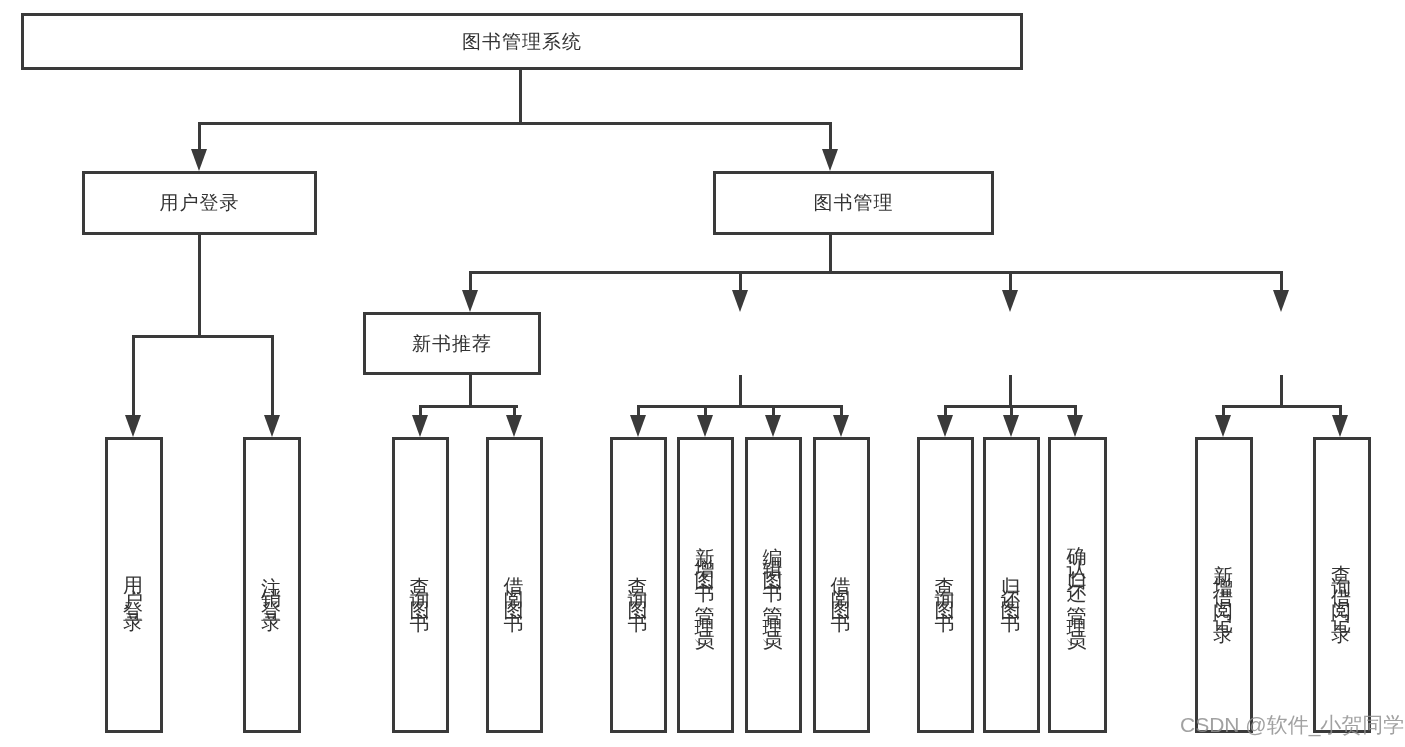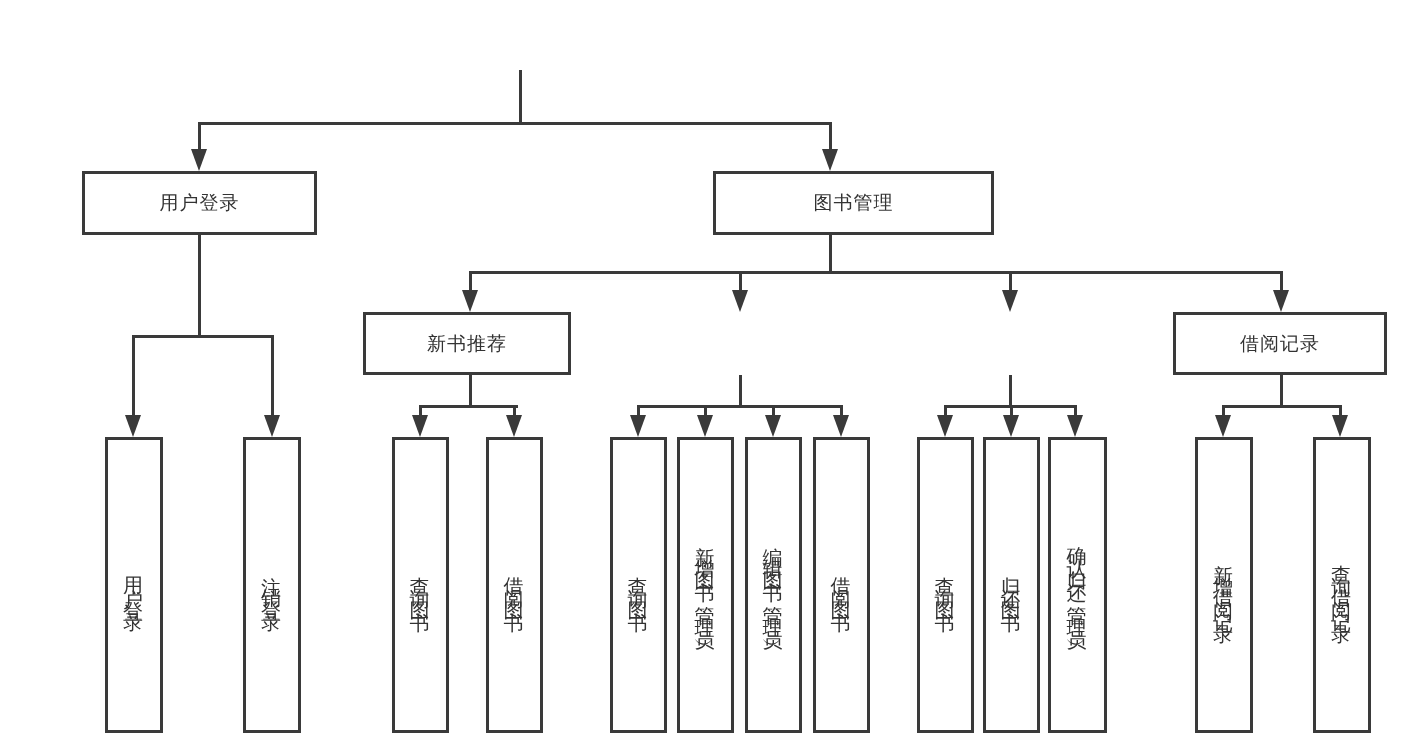--- a/index.html
+++ b/index.html
@@ -46,20 +46,21 @@
     color: rgba(145,145,145,0.85);
     z-index: 10;
     white-space: nowrap;
   }
 </style>
 </head>
 <body>
 
 <div id="stage">
 
+  <div class="box hbox" style="left:21px; top:13px; width:1002px; height:57px;">图书管理系统</div>
 
   <div class="vl" style="left:519px; top:70px; height:53px;"></div>
   <div class="hl" style="left:198px; top:122px; width:634px;"></div>
   <div class="vl" style="left:198px; top:122px; height:30px;"></div>
   <div class="arr" style="left:191px; top:149px;"></div>
   <div class="vl" style="left:829px; top:122px; height:30px;"></div>
   <div class="arr" style="left:822px; top:149px;"></div>
 
   <div class="box hbox" style="left:82px; top:171px; width:235px; height:64px;">用户登录</div>
   <div class="box hbox" style="left:713px; top:171px; width:281px; height:64px;">图书管理</div>
@@ -75,22 +76,21 @@
   <div class="hl" style="left:469px; top:271px; width:814px;"></div>
   <div class="vl" style="left:469px; top:271px; height:22px;"></div>
   <div class="arr" style="left:462px; top:290px;"></div>
   <div class="vl" style="left:739px; top:271px; height:22px;"></div>
   <div class="arr" style="left:732px; top:290px;"></div>
   <div class="vl" style="left:1009px; top:271px; height:22px;"></div>
   <div class="arr" style="left:1002px; top:290px;"></div>
   <div class="vl" style="left:1280px; top:271px; height:22px;"></div>
   <div class="arr" style="left:1273px; top:290px;"></div>
 
-  <div class="box hbox" style="left:363px; top:312px; width:208px; height:63px;">新书推荐</div>
-  <div class="box hbox" style="left:1173px; top:312px; width:214px; height:63px;">借阅记录</div>
+  <div class="box hbox" style="left:363px; top:312px; width:178px; height:63px;">新书推荐</div>
 
   <div class="vl" style="left:469px; top:375px; height:33px;"></div>
   <div class="hl" style="left:419px; top:405px; width:99px;"></div>
   <div class="vl" style="left:419px; top:405px; height:14px;"></div>
   <div class="arr" style="left:412px; top:415px;"></div>
   <div class="vl" style="left:513px; top:405px; height:14px;"></div>
   <div class="arr" style="left:506px; top:415px;"></div>
 
   <div class="vl" style="left:739px; top:375px; height:33px;"></div>
   <div class="hl" style="left:637px; top:405px; width:206px;"></div>
@@ -156,14 +156,15 @@
     <span>确认归还（管理员）</span>
   </div>
 
   <div class="box vbox" style="left:1195px; top:437px; width:58px; height:296px;">
     <span>新增借阅记录</span>
   </div>
   <div class="box vbox" style="left:1313px; top:437px; width:58px; height:296px;">
     <span>查询借阅记录</span>
   </div>
 
+  <div id="watermark">CSDN @软件_小贺同学</div>
 
 </div>
 
 </body></html>

